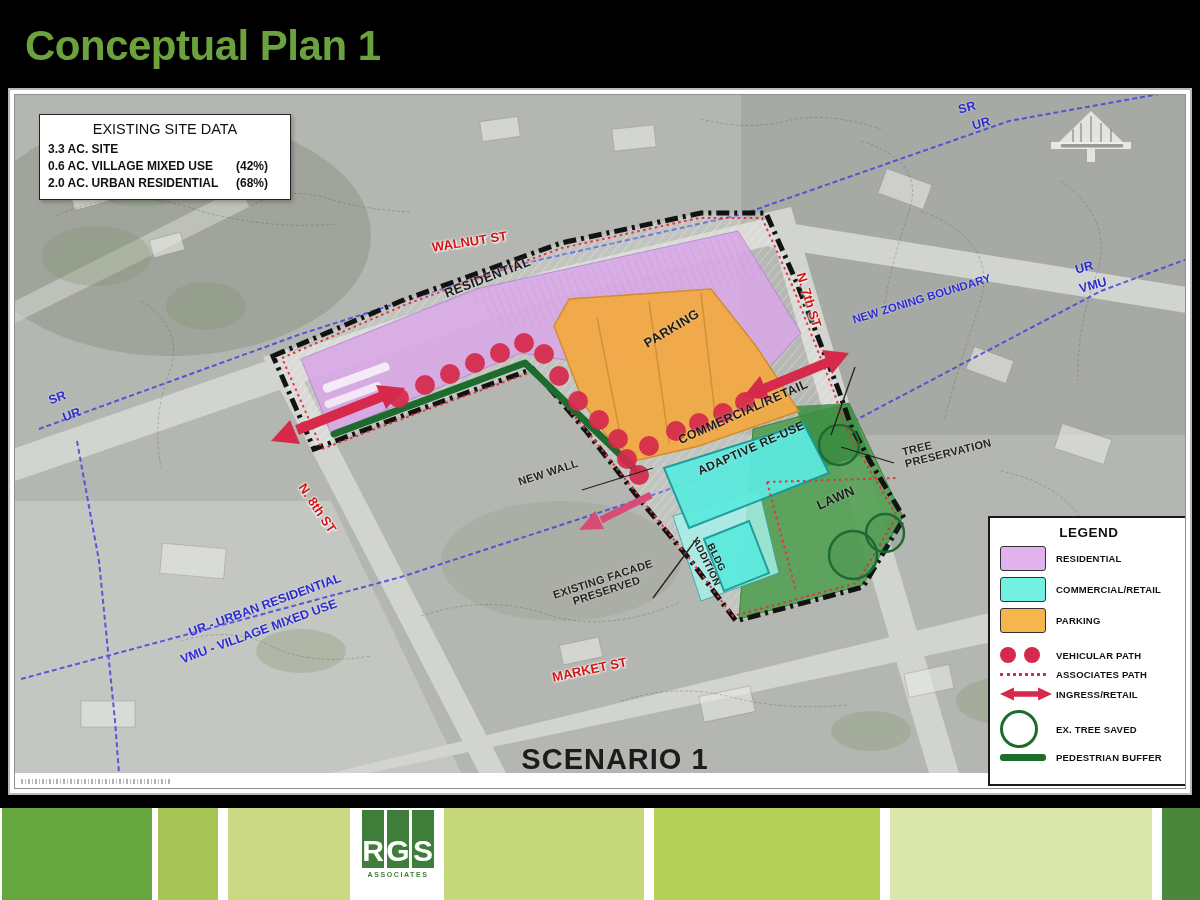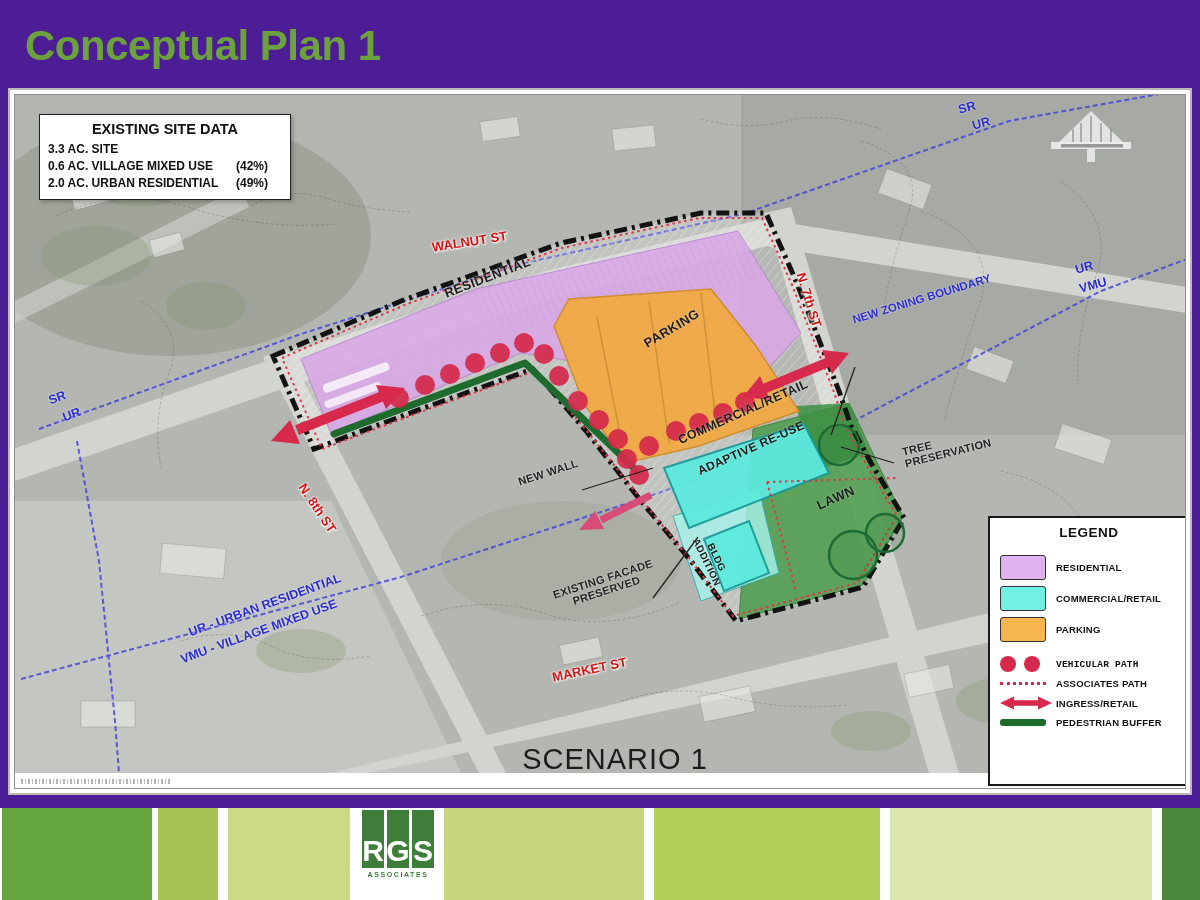--- a/index.html
+++ b/index.html
@@ -1,57 +1,57 @@
 <!DOCTYPE html>
 <html><head>
 <meta charset="utf-8">
 <style>
   html,body{margin:0;padding:0;}
   body{width:1200px;height:900px;background:#ffffff;font-family:"Liberation Sans",sans-serif;position:relative;overflow:hidden;}
-  .slide{position:absolute;inset:0;background:#4c1d95;}
+  .slide{position:absolute;inset:0;background:#000000;}
 
   
   .slide-title{position:absolute;left:25px;top:22px;font-size:42px;font-weight:700;color:#6ca23d;letter-spacing:-.5px;margin:0;}
 
   
   .map-frame{position:absolute;left:8px;top:88px;width:1184px;height:707px;border:2px solid #b9b9b9;background:#fff;box-sizing:border-box;padding:4px;}
   .map-inner{position:relative;width:100%;height:100%;border:1px solid #8f8f8f;box-sizing:border-box;background:#fff;overflow:hidden;}
   .map-svg{position:absolute;left:0;top:0;width:1172px;height:678px;display:block;}
 
   
   .mlabel{position:absolute;white-space:nowrap;transform-origin:left top;line-height:1.05;}
   .street{color:#d21414;font-weight:700;font-size:13px;text-shadow:0 0 2px #fff,0 0 3px #fff,1px 1px 2px #fff;}
   .zoning{color:#2b2bd0;font-weight:700;font-size:12.5px;text-shadow:0 0 2px rgba(255,255,255,.8);}
   .zone-name{color:#1c1c1c;font-weight:700;font-size:13px;letter-spacing:.4px;text-shadow:0 0 2px rgba(255,255,255,.55);}
   .callout{color:#222;font-weight:700;font-size:11px;letter-spacing:.3px;text-shadow:0 0 2px rgba(255,255,255,.7);}
   .wrap{white-space:normal;text-align:center;}
 
-  .scenario{position:absolute;left:470px;top:648px;width:260px;text-align:center;font-size:29px;color:#1c1c1c;letter-spacing:1px;font-weight:400;}
+  .scenario{position:absolute;left:470px;top:648px;width:260px;text-align:center;font-size:29px;color:#1c1c1c;letter-spacing:1px;font-weight:700;}
 
   
   .site-box{position:absolute;left:24px;top:19px;width:252px;background:#fff;border:1.5px solid #222;box-shadow:2px 2px 4px rgba(0,0,0,.25);padding:6px 8px 8px;box-sizing:border-box;}
-  .site-box .t{text-align:center;font-size:14.5px;font-weight:700;color:#111;margin-bottom:4px;}
+  .site-box .t{text-align:center;font-size:14.5px;font-weight:400;color:#111;margin-bottom:4px;}
   .site-row{display:flex;font-size:12px;font-weight:700;color:#111;line-height:1.4;}
   .site-row .lab{flex:1;}
   .site-row .pct{width:46px;text-align:left;}
 
   
   .legend{position:absolute;left:973px;top:421px;width:200px;height:270px;background:#fff;border:2px solid #1a1a1a;box-sizing:border-box;padding:7px 8px 6px 10px;}
-  .legend .t{text-align:center;font-size:13.5px;font-weight:700;color:#111;margin-bottom:15px;letter-spacing:.5px;}
+  .legend .t{text-align:center;font-size:13.5px;font-weight:700;color:#111;margin-bottom:6px;letter-spacing:.5px;}
   .lg-row{display:flex;align-items:center;margin-bottom:6px;}
   .lg-key{width:56px;display:flex;align-items:center;justify-content:flex-start;flex:none;}
   .lg-label{font-size:9.5px;font-weight:700;color:#111;letter-spacing:.2px;}
   .sw{width:44px;height:23px;border:1.5px solid #333;border-radius:3px;}
   .sw-res{background:#e0b2ee;} .sw-com{background:#72f1e3;} .sw-par{background:#f7b64d;}
   .kdot{width:16px;height:16px;border-radius:50%;background:#d6294b;display:inline-block;}
   .kdot + .kdot{margin-left:8px;}
   .kdotted{width:46px;border-top:3px dotted #d6294b;}
   .kcircle{width:32px;height:32px;border:3px solid #1d6b2d;border-radius:50%;margin:2px 0;}
   .kbar{width:46px;height:7px;background:#1d6b2d;border-radius:3px;}
-  .r-dots{margin-top:14px;font-family:Liberation Mono, monospace;} .r-circle{margin-top:4px;margin-bottom:2px;}
+  .r-dots{margin-top:14px;} .r-circle{margin-top:4px;margin-bottom:2px;}
 
   
   .microtext{position:absolute;left:6px;bottom:4px;width:150px;height:5px;opacity:.65;
     background:repeating-linear-gradient(90deg,#8a8a8a 0 2px,transparent 2px 4px,#9a9a9a 4px 5px,transparent 5px 7px);}
 
   
   .footer{position:absolute;left:0;top:808px;width:1200px;height:92px;background:#fff;}
   .fsq{position:absolute;top:0;height:92px;}
   .fsq1{left:2px;width:150px;background:#66a63f;}
   .fsq2{left:158px;width:60px;background:#a6c455;}
@@ -287,21 +287,21 @@
         <div class="site-row">
           <span class="lab">3.3 AC. SITE</span>
           <span class="pct"></span>
         </div>
         <div class="site-row">
           <span class="lab">0.6 AC. VILLAGE MIXED USE</span>
           <span class="pct">(42%)</span>
         </div>
         <div class="site-row">
           <span class="lab">2.0 AC. URBAN RESIDENTIAL</span>
-          <span class="pct">(49%)</span>
+          <span class="pct">(68%)</span>
         </div>
       </div>
 
       <div class="legend">
         <div class="t">LEGEND</div>
         <div class="lg-row">
           <div class="lg-key">
               <div class="sw sw-res"></div>
             </div>
           <div class="lg-label">RESIDENTIAL</div>
@@ -335,20 +335,26 @@
           <div class="lg-key">
             <svg width="52" height="16" viewBox="0 0 56 16">
               <g fill="#d6294b">
                   <polygon points="0,8 15,1 15,15"></polygon>
                   <rect x="13" y="5" width="30" height="6"></rect>
                   <polygon points="56,8 41,1 41,15"></polygon>
                 </g>
             </svg>
           </div>
           <div class="lg-label">INGRESS/RETAIL</div>
+        </div>
+        <div class="lg-row r-circle">
+          <div class="lg-key">
+              <div class="kcircle"></div>
+            </div>
+          <div class="lg-label">EX. TREE SAVED</div>
         </div>
         <div class="lg-row">
           <div class="lg-key">
               <div class="kbar"></div>
             </div>
           <div class="lg-label">PEDESTRIAN BUFFER</div>
         </div>
       </div>
 
       <div class="microtext"></div>

